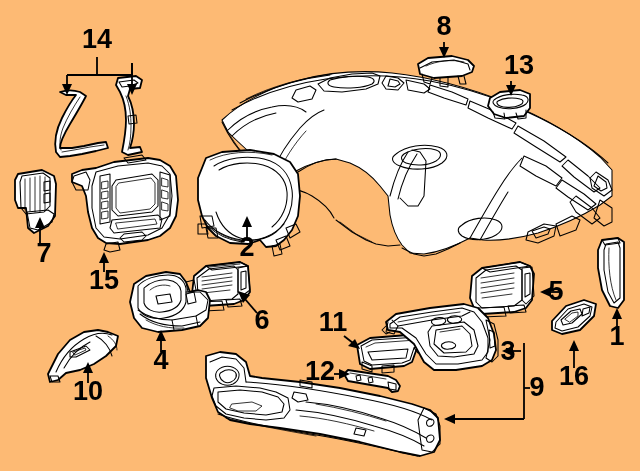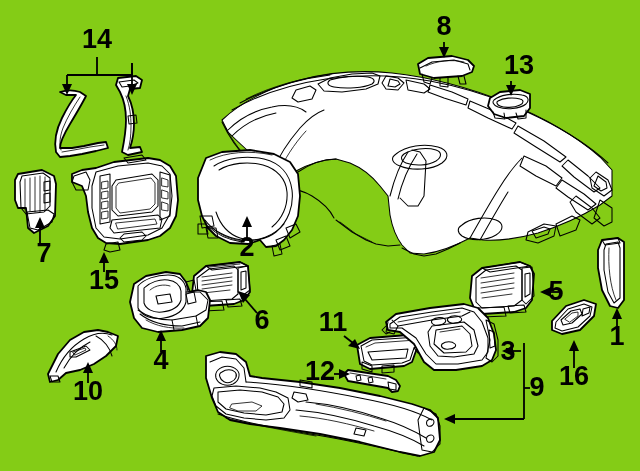--- a/index.html
+++ b/index.html
@@ -8,21 +8,21 @@
     padding: 0;
     background: #ffffff;
   }
   body {
     font-family: "Liberation Sans", sans-serif;
   }
   #diagram-root {
     position: relative;
     width: 640px;
     height: 471px;
-    background: #84cc16;
+    background: #fdba74;
     overflow: hidden;
   }
   #parts-svg {
     position: absolute;
     left: 0;
     top: 0;
     width: 640px;
     height: 471px;
     display: block;
   }

